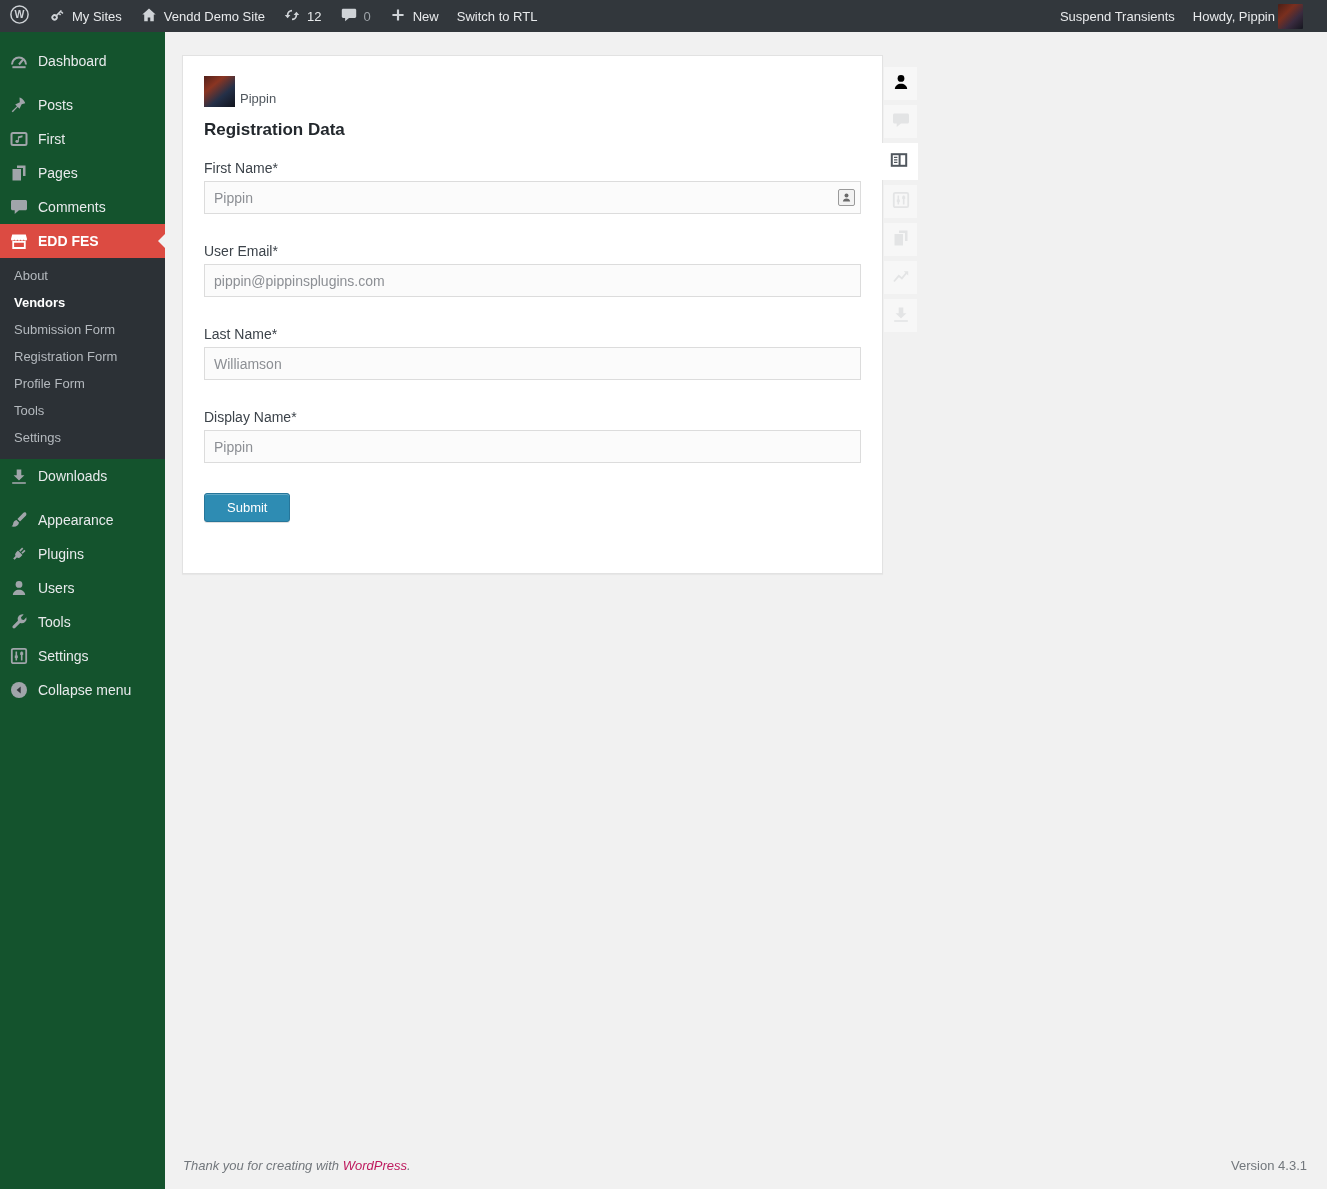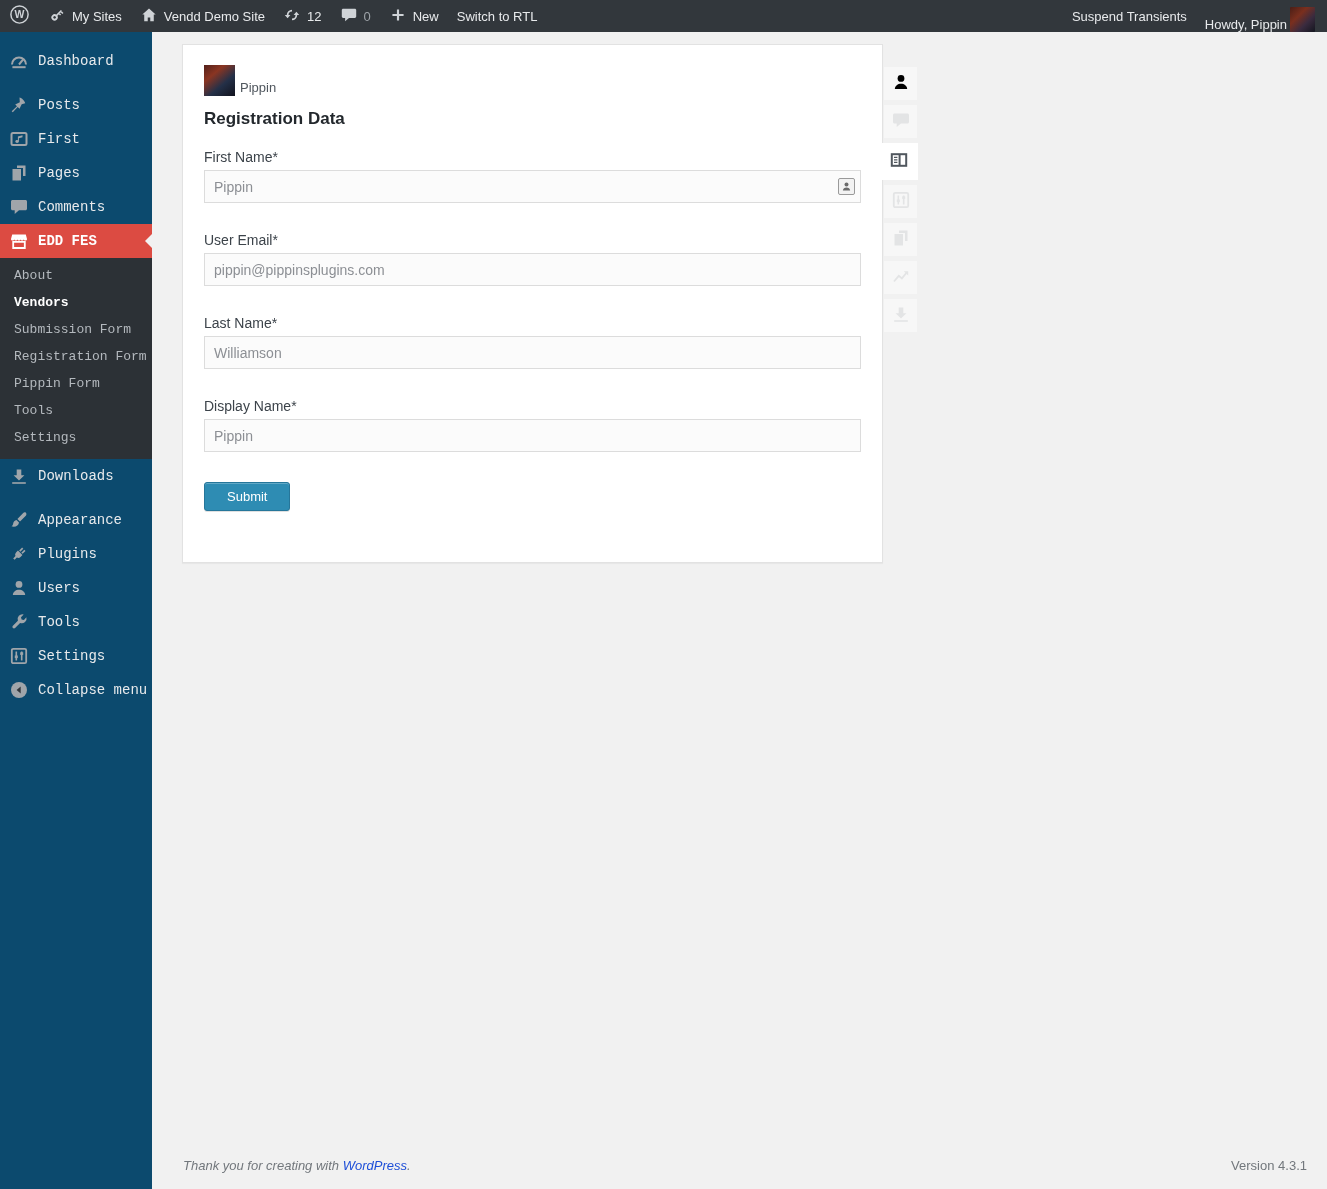--- a/index.html
+++ b/index.html
@@ -12,36 +12,36 @@
   .ab-item { display:flex; align-items:center; height:32px; padding:0 9px; color:#e8eaec; font-size:13px; cursor:pointer; white-space:nowrap; }
   .ab-item svg { width:18px; height:18px; color:#cfd3d7; }
   .ab-item .ab-txt { margin-left:6px; }
   .ab-item.txt-only .ab-txt { margin-left:0; }
   .ab-count-dim { color:#9ea3a8; margin-left:6px; }
   .ab-avatar { width:25px; height:25px; margin-left:3px; border-radius:1px;
     background:linear-gradient(135deg,#4a1e16 0%,#7a2f1e 35%,#3a2b3f 65%,#14161f 100%); }
   .wp-logo-item svg { width:21px; height:21px; }
 
   
-  .sidebar { position:absolute; top:32px; left:0; width:152px; height:1157px; background:#0c4a6e;font-family:Liberation Mono, monospace; }
+  .sidebar { position:absolute; top:32px; left:0; width:165px; height:1157px; background:#14532d; }
   .menu { padding-top:12px; }
   .menu-sep { height:10px; }
   .menu-item { height:34px; display:flex; align-items:center; padding-left:9px; color:#e8eaec; font-size:14px; cursor:pointer; position:relative; }
   .menu-item .mi { width:20px; height:20px; margin-right:9px; color:#a0a5aa; flex:0 0 20px; }
   .menu-item .mi svg { width:20px; height:20px; display:block; }
   .menu-item.active { background:#dc4b42; color:#fff; font-weight:bold; }
   .menu-item.active .mi { color:#fff; }
   .menu-item.active:after { content:""; position:absolute; right:-1px; top:50%; margin-top:-8px; border:8px solid transparent; border-right-color:#f1f1f1; }
   .submenu { background:#2c3136; padding:4px 0 8px; }
   .sub-item { display:block; padding:0 0 0 14px; line-height:27px; font-size:13px; color:#b4b9be; cursor:pointer; }
   .sub-item.current { color:#fff; font-weight:bold; }
   .collapse-item .mi { color:#a0a5aa; }
 
   
-  .vendor-card { position:absolute; left:182px; top:44px; width:701px; height:519px; background:#fff; border:1px solid #e2e2e2; box-shadow:0 1px 1px rgba(0,0,0,.04); padding:20px 21px; }
+  .vendor-card { position:absolute; left:182px; top:55px; width:701px; height:519px; background:#fff; border:1px solid #e2e2e2; box-shadow:0 1px 1px rgba(0,0,0,.04); padding:20px 21px; }
   .vendor-head { display:flex; align-items:flex-end; margin-bottom:13px; }
   .vendor-avatar { width:31px; height:31px; margin-right:5px;
     background:linear-gradient(140deg,#53201a 0%,#8a3522 30%,#243048 62%,#11131d 100%); }
   .vendor-name { font-size:13px; color:#50575e; line-height:1; padding-bottom:2px; }
   .section-title { font-size:17px; font-weight:bold; color:#23282d; margin:8px 0 20px; }
   .field-row { margin-bottom:29px; }
   .field-label { display:block; font-size:14px; color:#3c434a; margin-bottom:5px; }
   .input-wrap { position:relative; }
   .fes-input { width:100%; height:33px; border:1px solid #dcdcdc; background:#fbfbfb; font-family:"Liberation Sans","DejaVu Sans",sans-serif; font-size:14px; color:#8c8f94; padding:0 9px; border-radius:0; outline:none; }
   .autofill-badge { position:absolute; right:6px; top:8px; width:17px; height:17px; border:1px solid #9a9a9a; border-radius:2px; background:#f2f2f2; display:flex; align-items:center; justify-content:center; }
@@ -50,21 +50,21 @@
 
   
   .side-tabs { position:absolute; left:884px; top:67px; width:40px; }
   .side-tab { width:33px; height:33px; margin-bottom:5px; background:#f7f7f7; display:flex; align-items:center; justify-content:center; cursor:pointer; }
   .side-tab svg { width:20px; height:20px; color:#e3e4e5; }
   .side-tab.active { width:38px; height:37px; margin-left:-4px; background:#fff; }
   .side-tab.active svg { color:#50575e; }
 
   
   .footer-thanks { position:absolute; left:183px; top:1158px; font-size:13px; font-style:italic; color:#72777c; }
-  .footer-thanks a { color:#1d4ed8; text-decoration:none; cursor:pointer; }
+  .footer-thanks a { color:#be185d; text-decoration:none; cursor:pointer; }
   .footer-version { position:absolute; right:20px; top:1158px; font-size:13px; color:#72777c; }
 </style>
 </head>
 <body>
 
 <div class="admin-bar">
   <div class="ab-group">
     <div class="ab-item wp-logo-item">
       <span><svg viewBox="0 0 20 20">
             <circle cx="10" cy="10" r="8.2" fill="none" stroke="currentColor" stroke-width="1.4"></circle>
@@ -107,21 +107,21 @@
       <span class="ab-txt">New</span>
     </div>
     <div class="ab-item txt-only">
       <span class="ab-txt">Switch to RTL</span>
     </div>
   </div>
   <div class="ab-group">
     <div class="ab-item txt-only">
       <span class="ab-txt">Suspend Transients</span>
     </div>
-    <div class="ab-item txt-only" style="padding-right:12px;align-items:flex-end;">
+    <div class="ab-item txt-only" style="padding-right:24px;">
       <span class="ab-txt">Howdy, Pippin</span>
       <span class="ab-avatar"></span>
     </div>
   </div>
 </div>
 
 <div class="sidebar">
   <div class="menu">
     <div class="menu-item">
       <span class="mi">
@@ -175,21 +175,21 @@
             <path d="M4.2 10.9h11.6V17H4.2z" fill="none" stroke="currentColor" stroke-width="1.8"></path>
           </svg>
         </span>
       <span>EDD FES</span>
     </div>
     <div class="submenu">
       <span class="sub-item">About</span>
       <span class="sub-item current">Vendors</span>
       <span class="sub-item">Submission Form</span>
       <span class="sub-item">Registration Form</span>
-      <span class="sub-item">Pippin Form</span>
+      <span class="sub-item">Profile Form</span>
       <span class="sub-item">Tools</span>
       <span class="sub-item">Settings</span>
     </div>
     <div class="menu-item">
       <span class="mi">
           <svg viewBox="0 0 20 20" fill="currentColor">
             <path d="M10 14.6 4.6 9.2h3.1V3.4h4.6v5.8h3.1z"></path>
             <path d="M3.2 16.2h13.6v1.6H3.2z"></path>
           </svg>
         </span>

